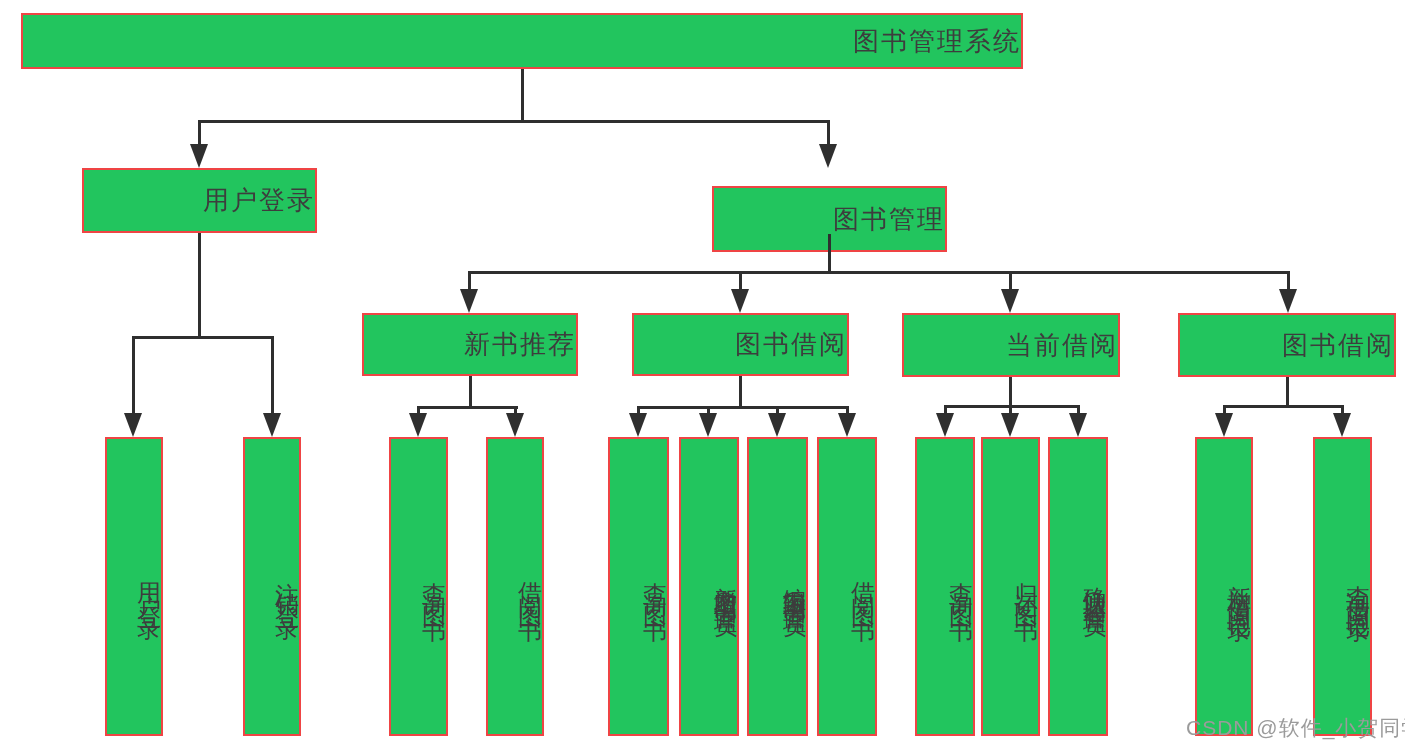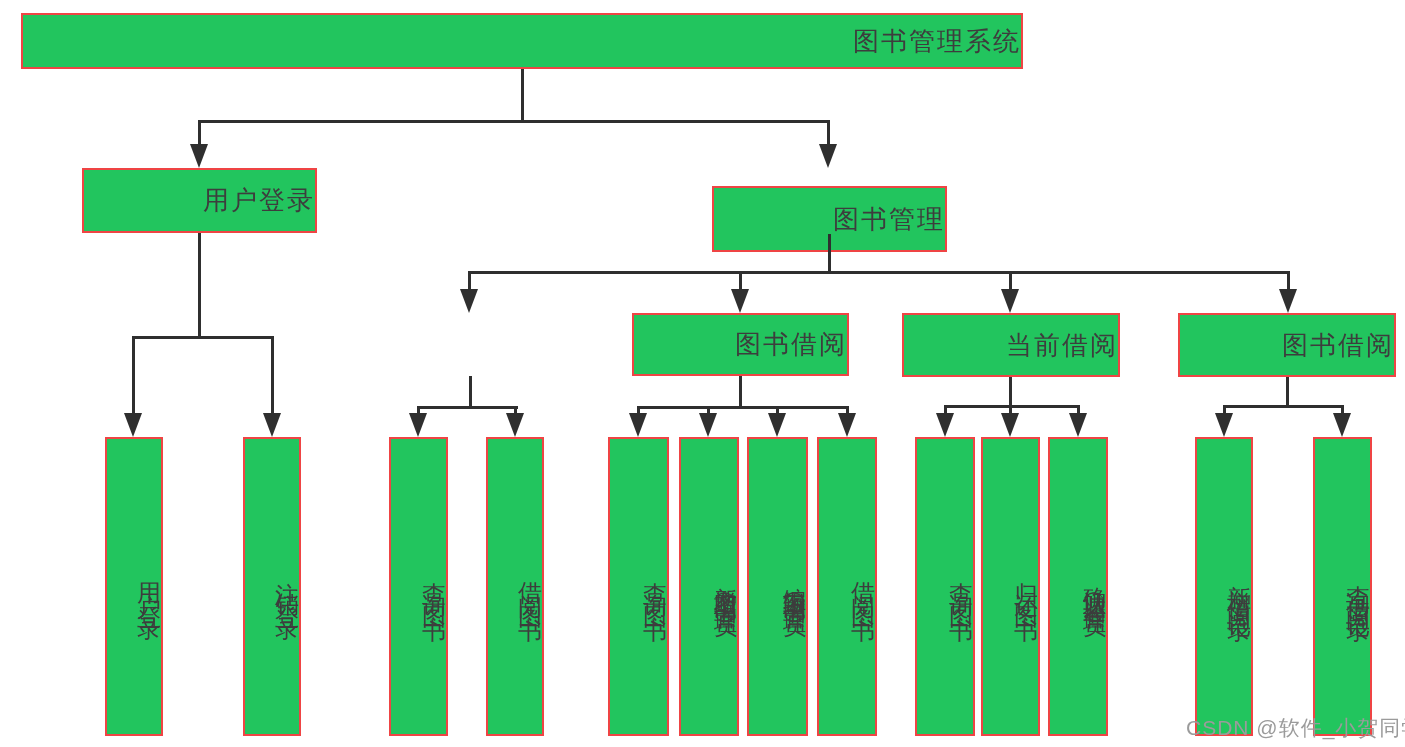--- a/index.html
+++ b/index.html
@@ -41,20 +41,23 @@
     <span class="root-label">图书管理系统</span>
   </div>
 
   <div class="box" style="left:82px;top:168px;width:235px;height:65px;">
     <span class="hlabel">用户登录</span>
   </div>
   <div class="box" style="left:712px;top:168px;width:235px;height:66px;margin-top:18px;">
     <span class="hlabel">图书管理</span>
   </div>
 
+  <div class="box" style="left:362px;top:313px;width:216px;height:63px;">
+    <span class="hlabel">新书推荐</span>
+  </div>
   <div class="box" style="left:902px;top:313px;width:218px;height:64px;">
     <span class="hlabel">当前借阅</span>
   </div>
   <div class="box" style="left:632px;top:313px;width:217px;height:63px;">
     <span class="hlabel">图书借阅</span>
   </div>
   <div class="box" style="left:1178px;top:313px;width:218px;height:64px;">
     <span class="hlabel">图书借阅</span>
   </div>
 

